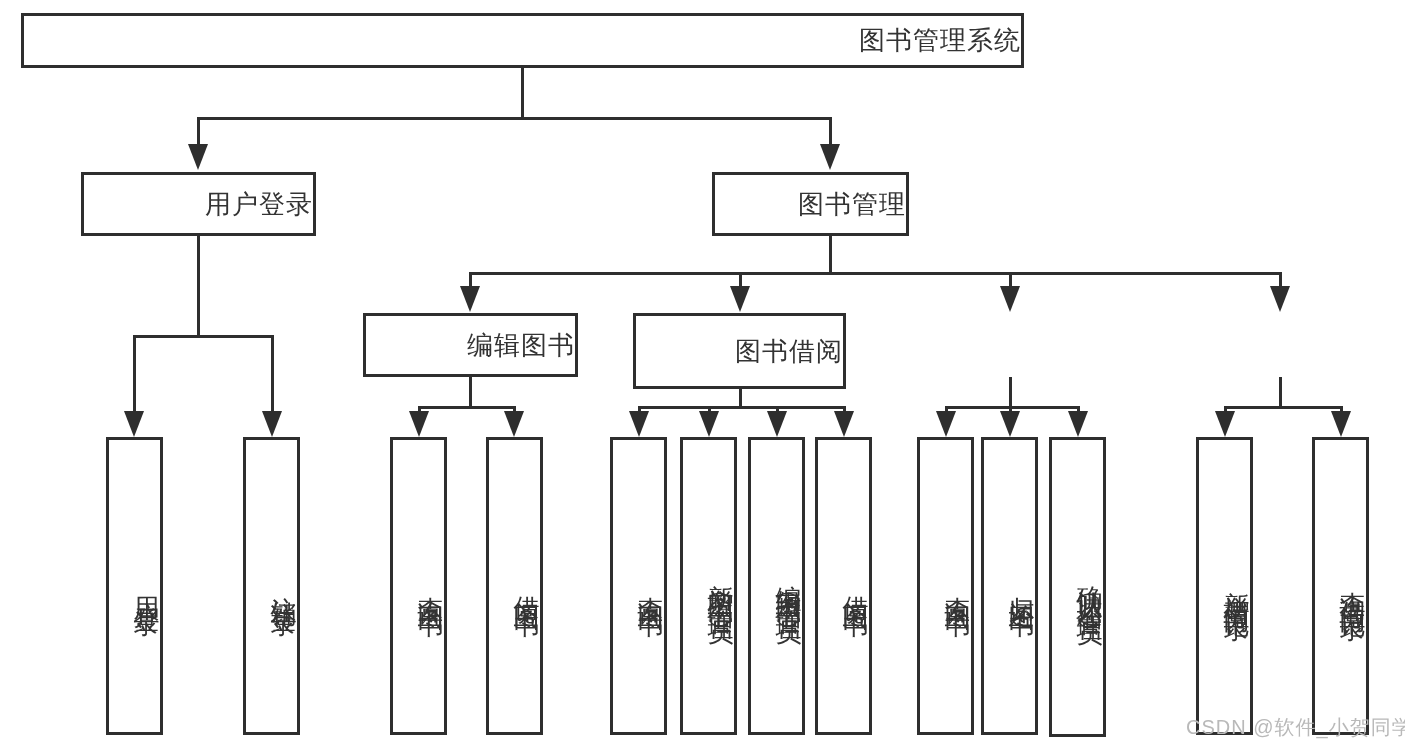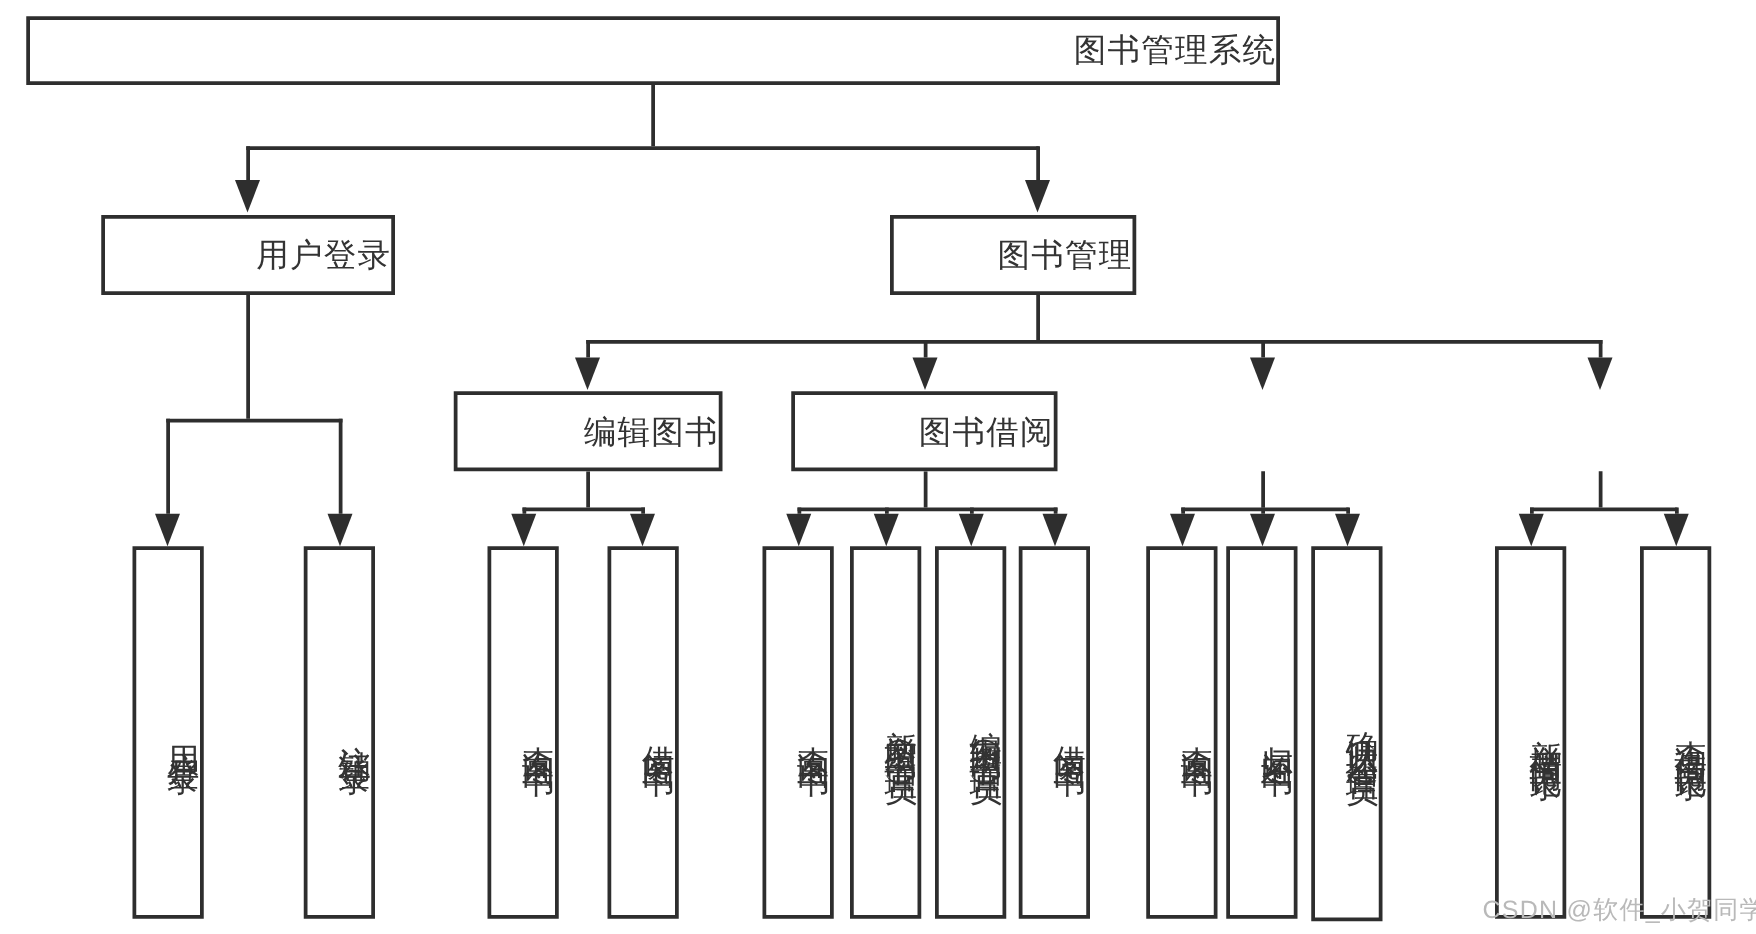--- a/index.html
+++ b/index.html
@@ -113,21 +113,21 @@
   <div class="box" style="left:81px;top:172px;width:235px;height:64px;">
     <span class="h-label">用户登录</span>
   </div>
   <div class="box" style="left:712px;top:172px;width:197px;height:64px;">
     <span class="h-label">图书管理</span>
   </div>
 
   <div class="box" style="left:363px;top:313px;width:215px;height:64px;">
     <span class="h-label">编辑图书</span>
   </div>
-  <div class="box" style="left:633px;top:313px;width:213px;height:64px;">
+  <div class="box" style="left:633px;top:313px;width:213px;height:76px;">
     <span class="h-label">图书借阅</span>
   </div>
 
   <div class="box" style="left:106px;top:437px;width:57px;height:298px;">
     <span class="v-label">用户登录</span>
   </div>
   <div class="box" style="left:243px;top:437px;width:57px;height:298px;">
     <span class="v-label">注销登录</span>
   </div>
 

